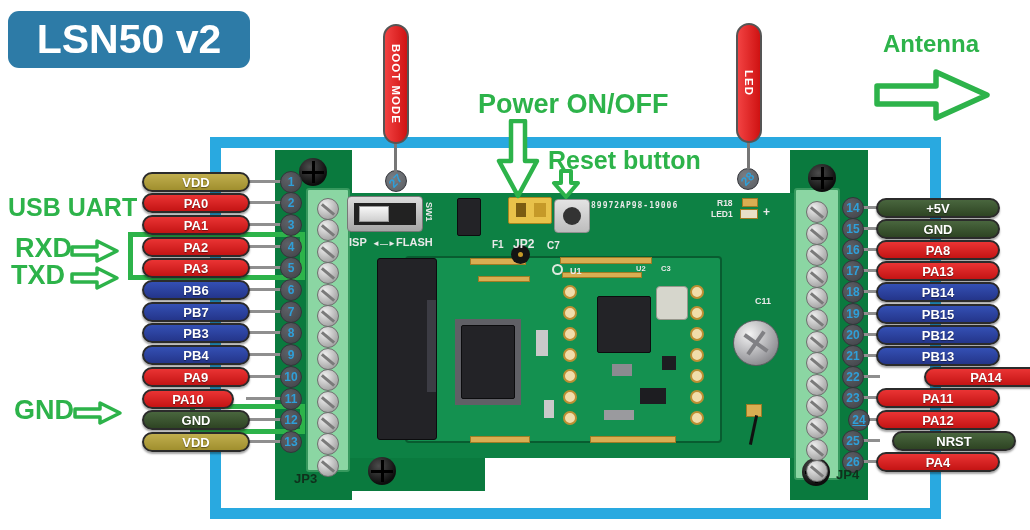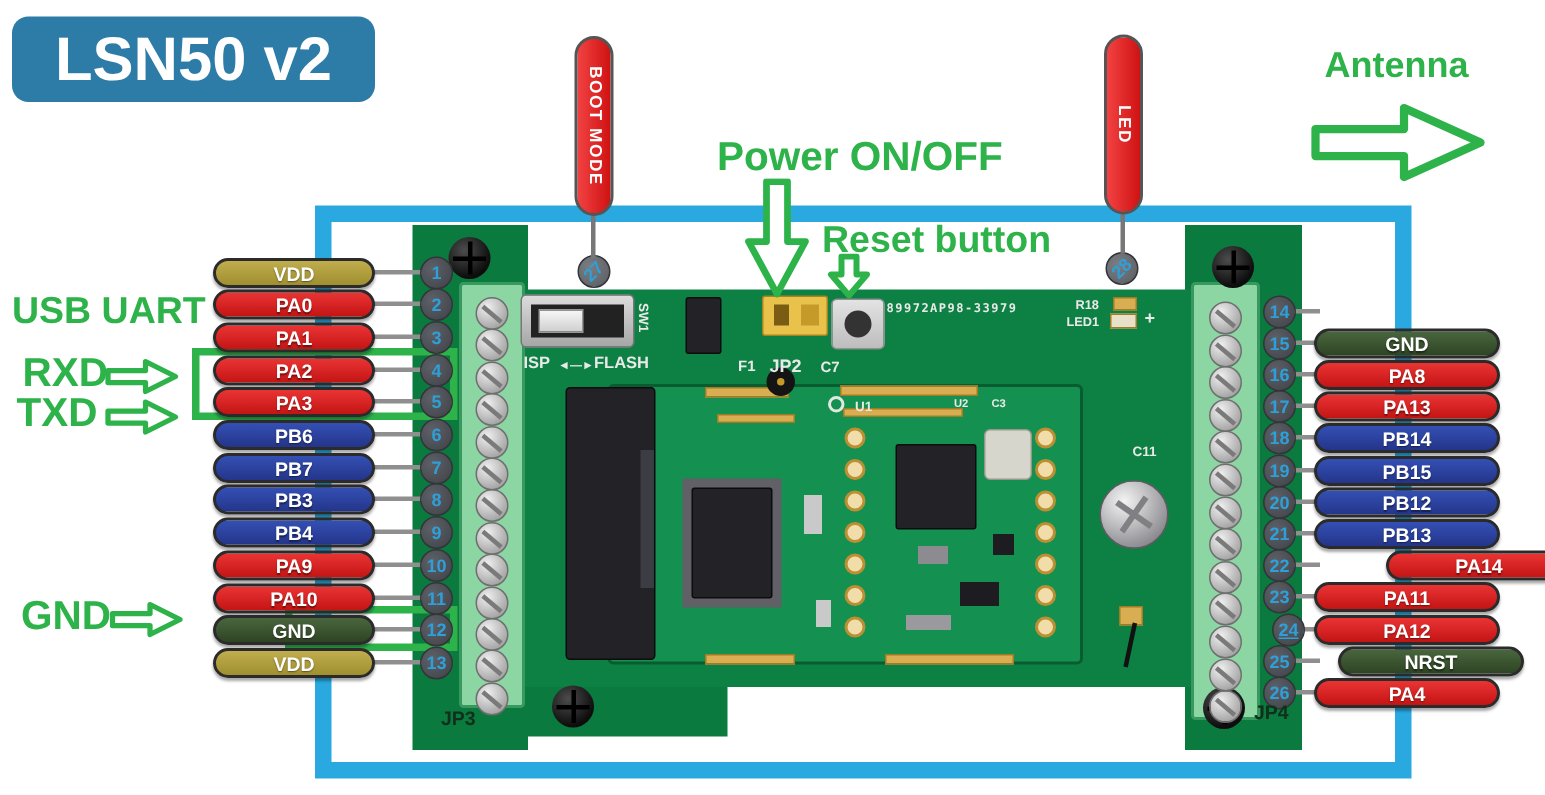--- a/index.html
+++ b/index.html
@@ -130,21 +130,21 @@
     <div class="abs gold" style="left:742px;top:198px;width:16px;height:9px;"></div>
     <div class="abs gold" style="left:740px;top:209px;width:18px;height:10px;background:#e8e0c8;"></div>
 
     <div class="silk" style="left:424px;top:202px;font-size:9px;writing-mode:vertical-rl;">SW1</div>
     <div class="silk" style="left:349px;top:236px;font-size:11px;">ISP</div>
     <div class="silk" style="left:372px;top:239px;font-size:8px;">◄―►</div>
     <div class="silk" style="left:396px;top:236px;font-size:11px;">FLASH</div>
     <div class="silk" style="left:492px;top:239px;font-size:10px;">F1</div>
     <div class="silk" style="left:513px;top:237px;font-size:12px;">JP2</div>
     <div class="silk" style="left:547px;top:240px;font-size:10px;">C7</div>
-    <div class="silk mono" style="left:591px;top:201px;font-size:8px;letter-spacing:1px;">89972AP98-33979</div>
+    <div class="silk mono" style="left:591px;top:201px;font-size:8px;letter-spacing:1px;">89972AP98-19006</div>
     <div class="silk" style="left:717px;top:198px;font-size:8.5px;">R18</div>
     <div class="silk" style="left:711px;top:209px;font-size:8.5px;">LED1</div>
     <div class="silk" style="left:763px;top:205px;font-size:12px;">+</div>
     <div class="silk" style="left:570px;top:266px;font-size:9px;">U1</div>
     <div class="abs" style="left:552px;top:264px;width:11px;height:11px;border:2px solid #dfe9df;border-radius:50%;z-index:5;"></div>
     <div class="silk" style="left:636px;top:264px;font-size:7.5px;">U2</div>
     <div class="silk" style="left:661px;top:264px;font-size:7.5px;">C3</div>
     <div class="silk" style="left:755px;top:296px;font-size:9px;">C11</div>
     <div class="silk" style="left:294px;top:471px;font-size:13px;color:#10301c;">JP3</div>
     <div class="silk" style="left:836px;top:467px;font-size:13px;color:#10301c;">JP4</div>
@@ -226,29 +226,30 @@
     <div class="pin-circ" style="left: 280px; top: 301px;">7</div>
     <div class="pin c-blue" style="left: 142px; top: 323px; width: 108px;">PB3</div>
     <div class="pin-line" style="left: 246px; top: 331px; width: 38px;"></div>
     <div class="pin-circ" style="left: 280px; top: 322px;">8</div>
     <div class="pin c-blue" style="left: 142px; top: 345px; width: 108px;">PB4</div>
     <div class="pin-line" style="left: 246px; top: 353px; width: 38px;"></div>
     <div class="pin-circ" style="left: 280px; top: 344px;">9</div>
     <div class="pin c-red" style="left: 142px; top: 367px; width: 108px;">PA9</div>
     <div class="pin-line" style="left: 246px; top: 375px; width: 38px;"></div>
     <div class="pin-circ" style="left: 280px; top: 366px;">10</div>
-    <div class="pin c-red" style="left: 142px; top: 389px; width: 108px;">PA10</div>
+    <div class="pin c-red" style="left: 142px; top: 389px; width: 92px;">PA10</div>
     <div class="pin-line" style="left: 246px; top: 397px; width: 38px;"></div>
     <div class="pin-circ" style="left: 280px; top: 388px;">11</div>
     <div class="pin c-green" style="left: 142px; top: 410px; width: 108px;">GND</div>
     <div class="pin-line" style="left: 246px; top: 418px; width: 38px;"></div>
     <div class="pin-circ" style="left: 280px; top: 409px;">12</div>
     <div class="pin c-olive" style="left: 142px; top: 432px; width: 108px;">VDD</div>
     <div class="pin-line" style="left: 246px; top: 440px; width: 38px;"></div>
     <div class="pin-circ" style="left: 280px; top: 431px;">13</div>
+    <div class="pin c-green" style="left: 876px; top: 198px; width: 124px;">+5V</div>
     <div class="pin-line" style="left: 860px; top: 206px; width: 20px;"></div>
     <div class="pin-circ" style="left: 842px; top: 197px;">14</div>
     <div class="pin c-green" style="left: 876px; top: 219px; width: 124px;">GND</div>
     <div class="pin-line" style="left: 860px; top: 227px; width: 20px;"></div>
     <div class="pin-circ" style="left: 842px; top: 218px;">15</div>
     <div class="pin c-red" style="left: 876px; top: 240px; width: 124px;">PA8</div>
     <div class="pin-line" style="left: 860px; top: 248px; width: 20px;"></div>
     <div class="pin-circ" style="left: 842px; top: 239px;">16</div>
     <div class="pin c-red" style="left: 876px; top: 261px; width: 124px;">PA13</div>
     <div class="pin-line" style="left: 860px; top: 269px; width: 20px;"></div>

